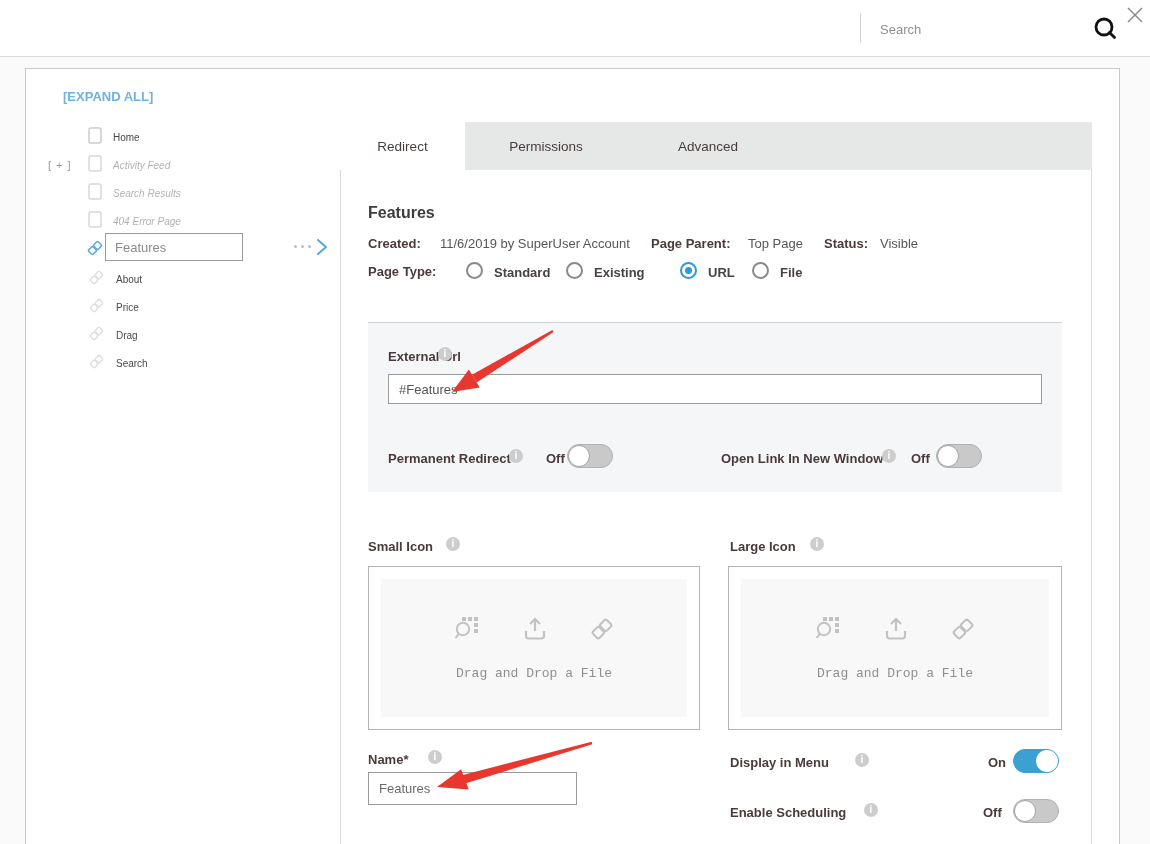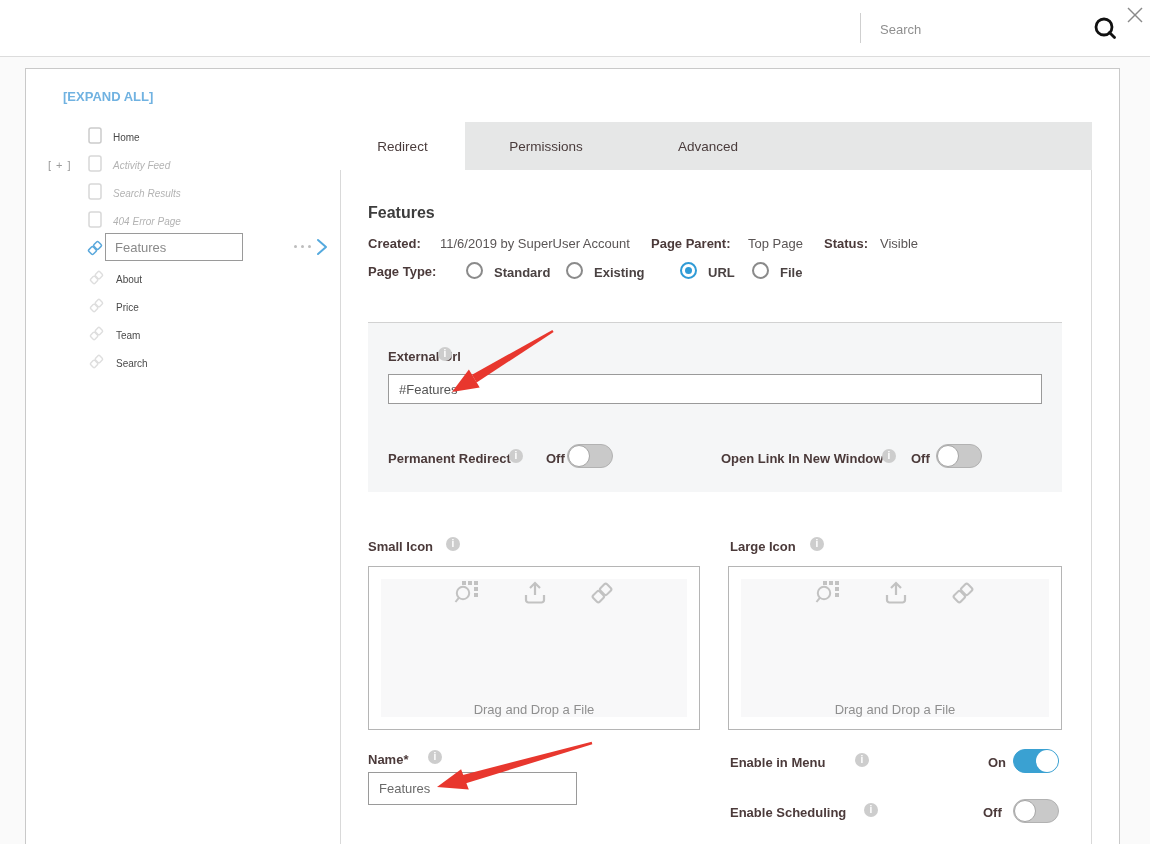--- a/index.html
+++ b/index.html
@@ -62,21 +62,21 @@
   .state-label { font-size:13px; font-weight:bold; color:#4b3a3a; }
 
   
   .icon-label-sm { position:absolute; left:368px; top:539px; }
   .icon-info-sm { position:absolute; left:446px; top:537px; }
   .icon-label-lg { position:absolute; left:730px; top:539px; }
   .icon-info-lg { position:absolute; left:810px; top:537px; }
   .dropbox { position:absolute; top:566px; height:164px; border:1px solid #b5b5b5; background:#fff; padding:12px; cursor:pointer; }
   .dropbox.small { left:368px; width:332px; }
   .dropbox.large { left:728px; width:334px; }
-  .drop-inner { width:100%; height:100%; background:#f8f8f9; display:flex; flex-direction:column; align-items:center; justify-content:space-between; gap:18px; }
+  .drop-inner { width:100%; height:100%; background:#f8f8f9; display:flex; flex-direction:column; align-items:center; justify-content:center; gap:18px;font-family:Liberation Mono, monospace; }
   .drop-icons { display:flex; gap:40px; align-items:center; }
   .drop-text { font-size:13px; color:#8f8f8f; }
 
   
   .name-label { position:absolute; left:368px; top:752px; }
   .name-info { position:absolute; left:428px; top:750px; }
   .name-input { position:absolute; left:368px; top:772px; width:209px; height:33px; border:1px solid #9a9a9a; background:#fff; font-size:13px; color:#6a6a6a; padding-left:10px; font-family:"Liberation Sans",sans-serif; outline:none; }
   .dim-label { position:absolute; left:730px; top:755px; }
   .dim-info { position:absolute; left:855px; top:753px; }
   .dim-state { position:absolute; left:988px; top:755px; }
@@ -192,21 +192,21 @@
   </div>
   <div class="tree-row" style="top:325px">
     <span>
       <svg width="17" height="17" viewBox="0 0 20 20">
           <g transform="rotate(-45 10 10)" fill="none" stroke="#dedede" stroke-width="1.7">
             <rect x="2.5" y="6.5" width="7" height="7" rx="1.5"></rect>
             <rect x="10.5" y="6.5" width="7" height="7" rx="1.5"></rect>
           </g>
         </svg>
     </span>
-    <span class="tree-label">Team</span>
+    <span class="tree-label">Drag</span>
   </div>
   <div class="tree-row" style="top:353px">
     <span>
       <svg width="17" height="17" viewBox="0 0 20 20">
           <g transform="rotate(-45 10 10)" fill="none" stroke="#dedede" stroke-width="1.7">
             <rect x="2.5" y="6.5" width="7" height="7" rx="1.5"></rect>
             <rect x="10.5" y="6.5" width="7" height="7" rx="1.5"></rect>
           </g>
         </svg>
     </span>
@@ -332,21 +332,21 @@
         </span>
       </div>
       <div class="drop-text">Drag and Drop a File</div>
     </div>
   </div>
 
   <span class="form-label name-label">Name*</span>
   <span class="info-icon name-info"></span>
   <input class="name-input" type="text" value="Features" style="">
 
-  <span class="form-label dim-label">Enable in Menu</span>
+  <span class="form-label dim-label">Display in Menu</span>
   <span class="info-icon dim-info"></span>
   <span class="state-label dim-state">On</span>
   <span class="toggle on dim-toggle">
       <span class="knob"></span>
     </span>
 
   <span class="form-label es-label">Enable Scheduling</span>
   <span class="info-icon es-info"></span>
   <span class="state-label es-state">Off</span>
   <span class="toggle off es-toggle">

